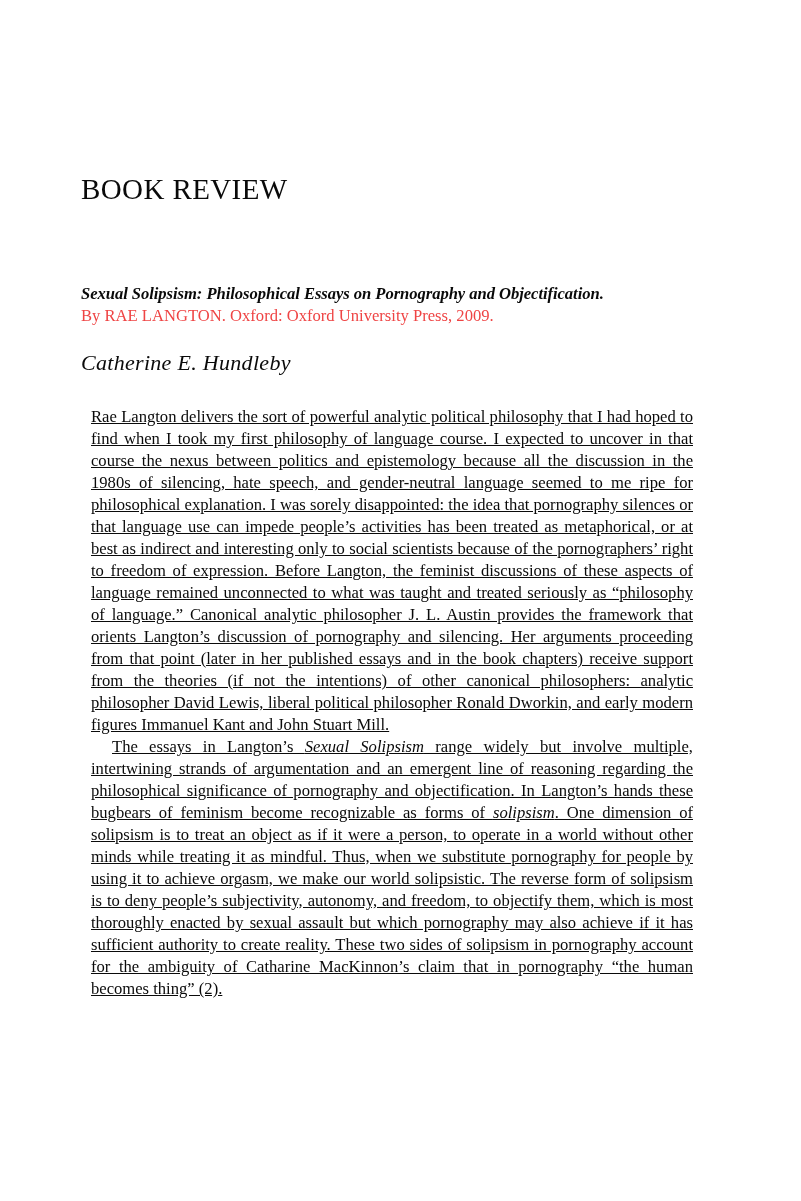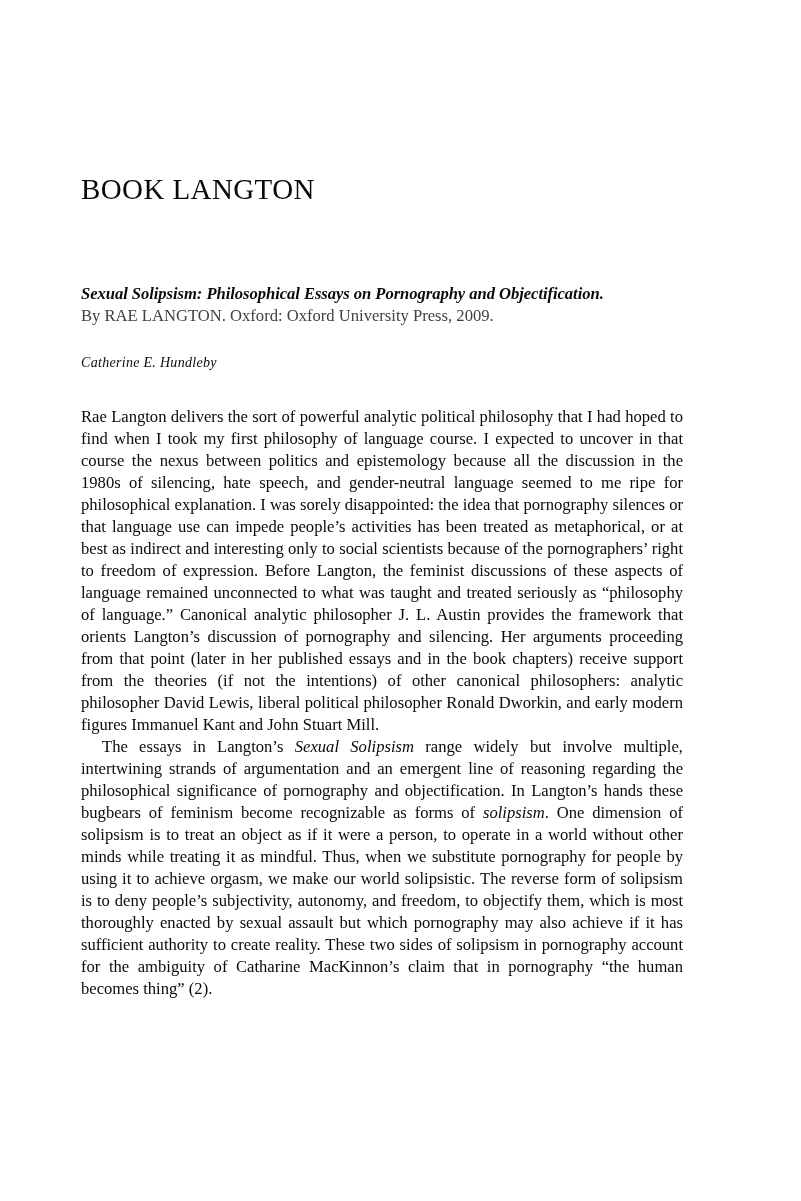--- a/index.html
+++ b/index.html
@@ -54,41 +54,42 @@
     font-weight: bold;
     line-height: 22px;
     letter-spacing: -0.05px;
     color: #0a0a0a;
     font-style: italic;
   }
   .ref-imprint {
     font-size: 16.6px;
     font-weight: 400;
     line-height: 22px;
-    color: #404040;
+    color: #ef4444;
   }
 
   
   .reviewer {
     position: absolute;
     left: 0;
     top: 352px;
-    font-size: 14px;
+    font-size: 22px;
     font-style: italic;
     line-height: 22px;
     letter-spacing: 0.3px;
     color: #0a0a0a;
   }
 
   
   .body-copy {
     position: absolute;
-    left: 0;
+    left: 10px;
     top: 406px;
     width: 602px;
+    text-decoration: underline;
   }
   .para {
     margin: 0;
     font-size: 16.6px;
     line-height: 22px;
     text-align: justify;
     text-justify: inter-word;
     hyphens: manual;
     color: #0a0a0a;
   }
@@ -98,21 +99,21 @@
   .para i, .para em {
     font-style: italic;
   }
 </style>
 </head>
 <body style="background: rgb(255, 255, 255); color: rgb(10, 10, 10);">
 
 <div class="page">
   <div class="content">
 
-    <h1 class="section-heading">BOOK LANGTON</h1>
+    <h1 class="section-heading">BOOK REVIEW</h1>
 
     <div class="ref-block">
       <div class="ref-title">Sexual Solipsism: Philosophical Essays on Pornography and Objectification.</div>
       <div class="ref-imprint">By RAE LANGTON. Oxford: Oxford University Press, 2009.</div>
     </div>
 
     <div class="reviewer">Catherine E. Hundleby</div>
 
     <div class="body-copy">
 

